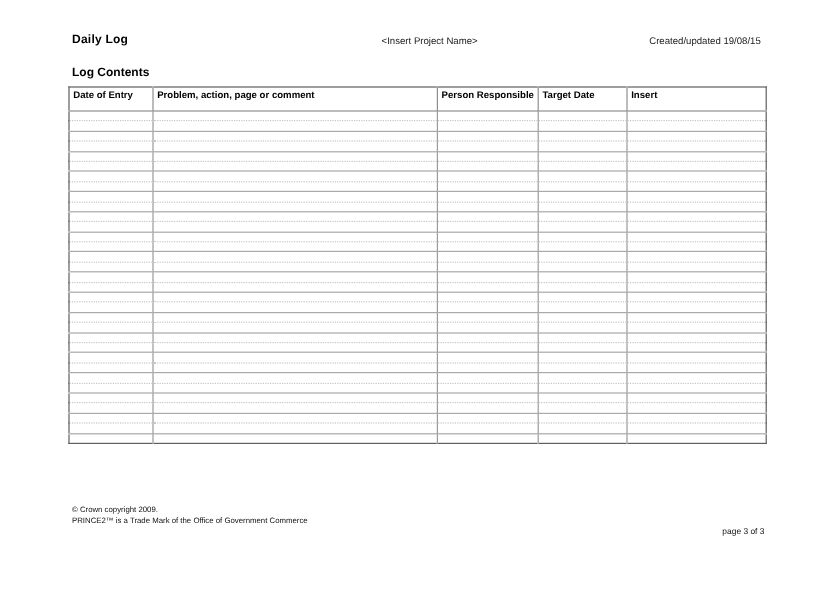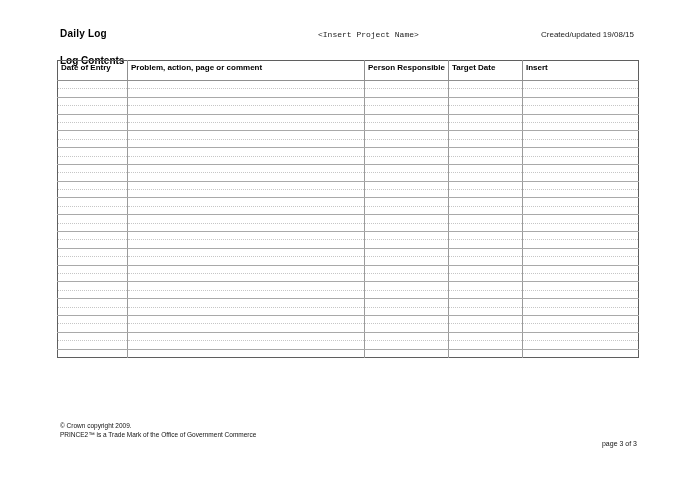--- a/index.html
+++ b/index.html
@@ -7,33 +7,33 @@
   body { font-family: "Liberation Sans", "DejaVu Sans", sans-serif; color: #000; position: relative; }
 
   .page { position: absolute; left: 0; top: 0; width: 700px; height: 354px; background: #fff; }
 
   .doc-title {
     position: absolute; left: 60px; top: 28px;
     font-size: 10px; font-weight: bold; letter-spacing: 0.2px;
   }
   .project-name {
     position: absolute; left: 318px; top: 30px;
-    font-size: 8px; color: #1a1a1a; font-family: Liberation Mono, monospace;
+    font-size: 8px; color: #1a1a1a;
   }
   .created-updated {
     position: absolute; right: 66px; top: 30px;
     font-size: 8px; color: #1a1a1a; text-align: center;
   }
   .section-title {
     position: absolute; left: 60px; top: 55px;
     font-size: 10px; font-weight: bold; text-align: center;
   }
 
   table.log-table {
-    position: absolute; left: 57px; top: 60px;
+    position: absolute; left: 57px; top: 72px;
     width: 581px;
     border-collapse: collapse;
     table-layout: fixed;
     border: 1px solid #5f5f5f;
   }
   table.log-table th {
     font-size: 8px; font-weight: bold; text-align: left; vertical-align: top;
     padding: 2px 3px 1px 3px; line-height: 1.18;
     border-right: 1px solid #8f8f8f;
     border-bottom: 1px solid #8f8f8f;

